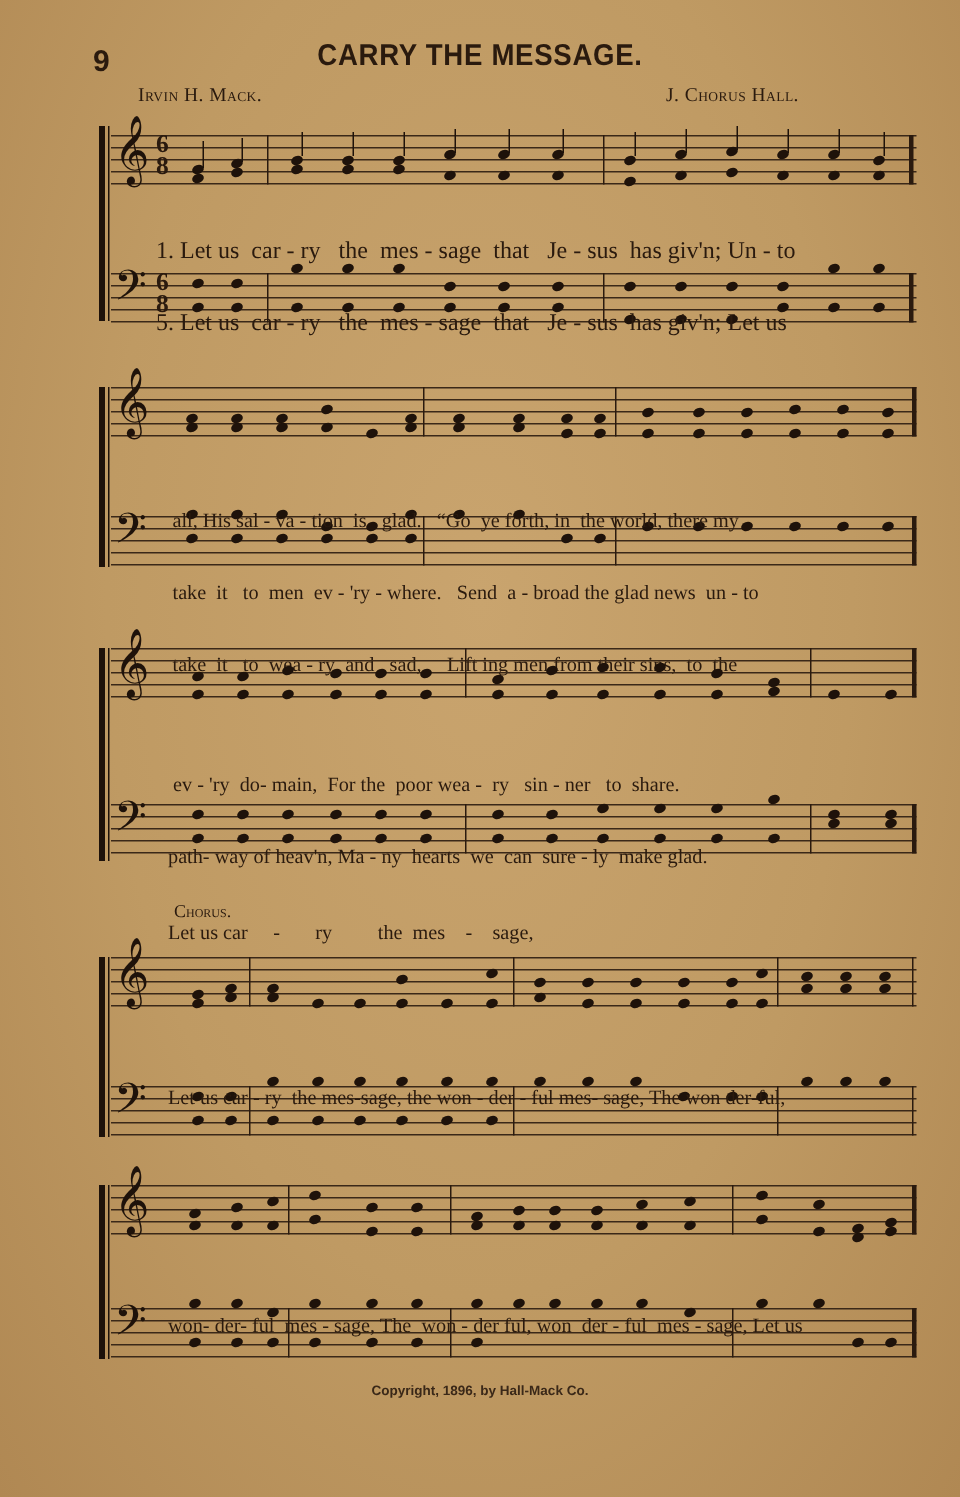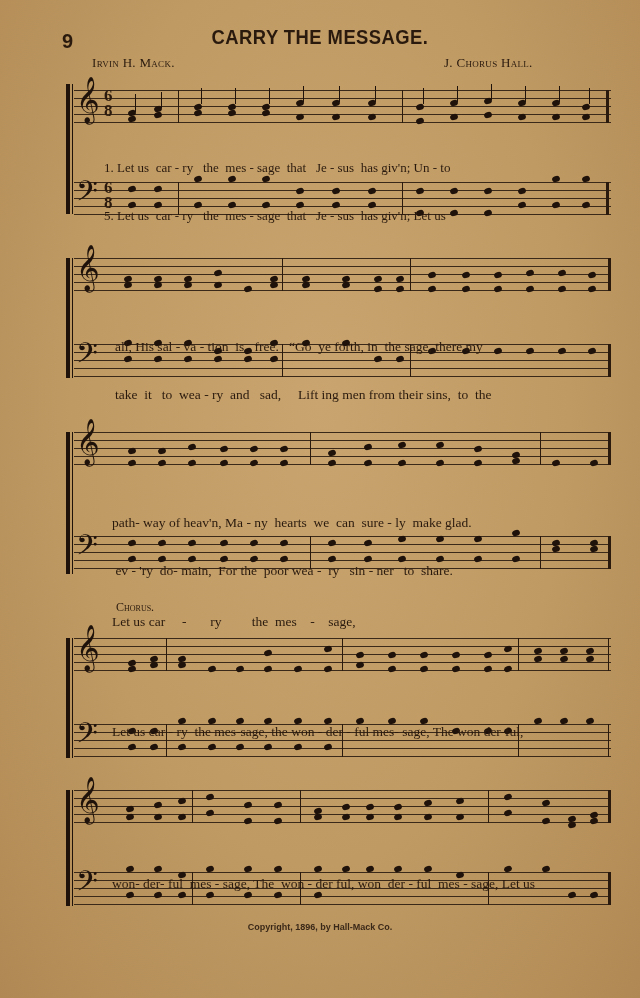--- a/index.html
+++ b/index.html
@@ -137,21 +137,21 @@
     <div class="note" style="left:410px;top:6px"></div>
       <div class="note" style="left:410px;top:28px"></div>
     <div class="note" style="left:444px;top:6px"></div>
       <div class="note" style="left:444px;top:20px"></div>
     <div class="note" style="left:478px;top:-6px"></div>
       <div class="note" style="left:478px;top:20px"></div>
     <div class="note" style="left:508px;top:-6px"></div>
       <div class="note" style="left:508px;top:20px"></div>
   </div>
 </div>
-<div class="lyrics" style="top:128px;left:104px;font-size:13px;">
+<div class="lyrics" style="top:128px;left:104px;font-size:16px;">
   <span class="lyric-line">1. Let us  car - ry   the  mes - sage  that   Je - sus  has giv'n; Un - to</span>
   <span class="lyric-line">5. Let us  car - ry   the  mes - sage  that   Je - sus  has giv'n; Let us</span>
 </div>
 
 <div class="system" style="top:258px;height:120px;">
   <div class="brace" style="height:120px;"></div>
   <div class="brace2" style="height:120px;"></div>
   <div class="staff" style="top:0;">
     <div class="line" style="top:0"></div>
       <div class="line" style="top:8px"></div>
@@ -222,21 +222,22 @@
       <div class="note" style="left:322px;top:12px"></div>
     <div class="note" style="left:354px;top:4px"></div>
       <div class="note" style="left:388px;top:4px"></div>
     <div class="note" style="left:420px;top:4px"></div>
       <div class="note" style="left:452px;top:4px"></div>
     <div class="note" style="left:484px;top:4px"></div>
       <div class="note" style="left:514px;top:4px"></div>
   </div>
 </div>
 <div class="lyrics" style="top:307px;left:115px;">
-  <span class="lyric-line">all, His sal - va - tion  is   free.   “Go  ye forth, in  the sage, there my</span>
+  <span class="lyric-line">all, His sal - va - tion  is   glad.   “Go  ye forth, in  the world, there my</span>
+  <span class="lyric-line">take  it   to  men  ev - 'ry - where.   Send  a - broad the glad news  un - to</span>
   <span class="lyric-line">take  it   to  wea - ry  and   sad,     Lift ing men from their sins,  to  the</span>
 </div>
 
 <div class="system" style="top:432px;height:142px;">
   <div class="brace" style="height:142px;"></div>
   <div class="brace2" style="height:142px;"></div>
   <div class="staff" style="top:0;">
     <div class="line" style="top:0"></div>
       <div class="line" style="top:8px"></div>
       <div class="line" style="top:16px"></div>
@@ -307,22 +308,22 @@
       <div class="note" style="left:400px;top:20px"></div>
     <div class="note" style="left:438px;top:-6px"></div>
       <div class="note" style="left:438px;top:20px"></div>
     <div class="note" style="left:478px;top:4px"></div>
       <div class="note" style="left:478px;top:10px"></div>
     <div class="note" style="left:516px;top:4px"></div>
       <div class="note" style="left:516px;top:10px"></div>
   </div>
 </div>
 <div class="lyrics" style="top:483px;left:112px;">
+  <span class="lyric-line"> ev - 'ry  do- main,  For the  poor wea -  ry   sin - ner   to  share.</span>
   <span class="lyric-line">path- way of heav'n, Ma - ny  hearts  we  can  sure - ly  make glad.</span>
-  <span class="lyric-line"> ev - 'ry  do- main,  For the  poor wea -  ry   sin - ner   to  share.</span>
 </div>
 
 <div class="chorus-label" style="top:600px;left:116px;">Chorus.</div>
 <div class="lyrics" style="top:614px;left:112px;">Let us car     -       ry         the  mes    -    sage,</div>
 
 <div class="system" style="top:638px;height:120px;">
   <div class="brace" style="height:120px;"></div>
   <div class="brace2" style="height:120px;"></div>
   <div class="staff" style="top:0;">
     <div class="line" style="top:0"></div>

